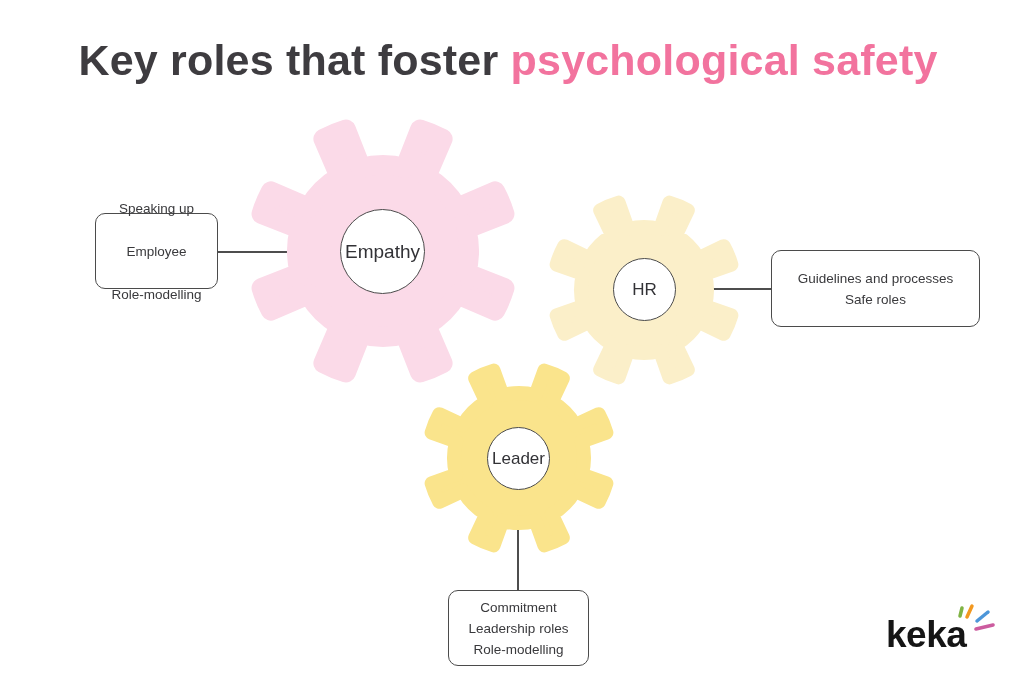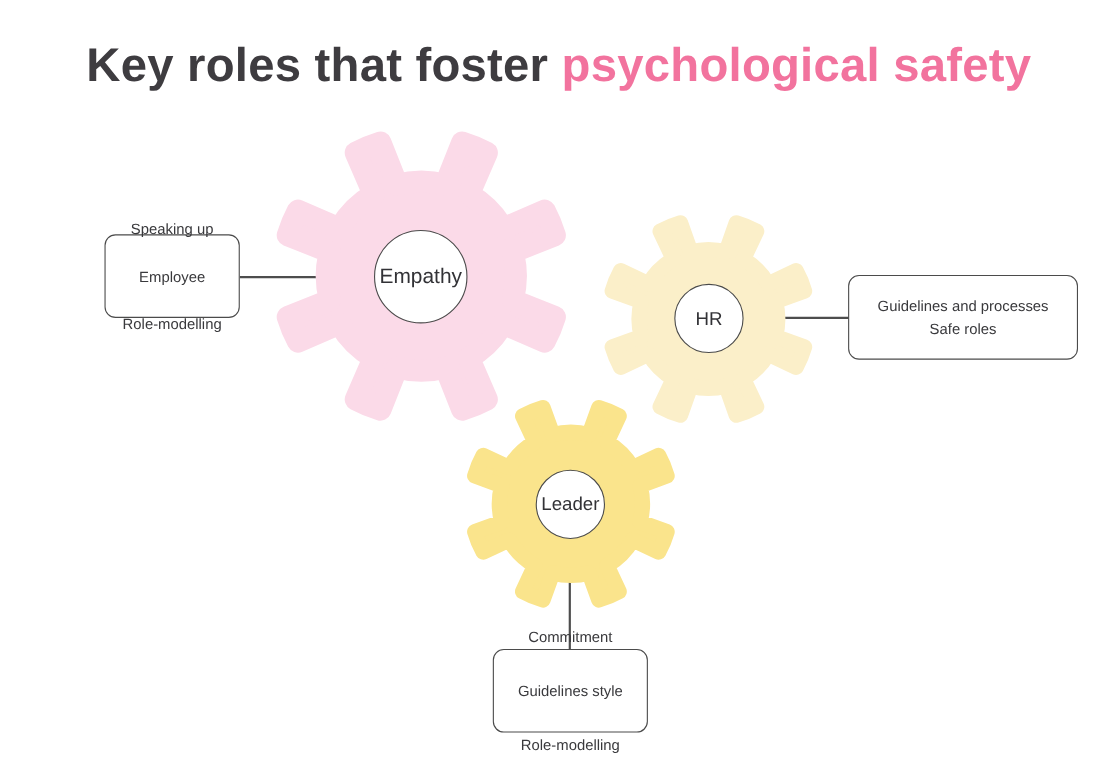--- a/index.html
+++ b/index.html
@@ -52,21 +52,21 @@
     flex-direction: column;
     justify-content: center;
     align-items: center;
     text-align: center;
     font-size: 13.5px;
     line-height: 21px;
     color: #39393C;
   }
   #box-employee { left: 95px;  top: 213px; width: 123px; height: 76px; gap: 22px; }
   #box-hr       { left: 771px; top: 250px; width: 209px; height: 77px; }
-  #box-leader   { left: 448px; top: 590px; width: 141px; height: 76px; gap: 28px; }
+  #box-leader   { left: 448px; top: 590px; width: 141px; height: 76px; }
   #hub-employee { left: 340px; top: 209px; }
   #hub-hr       { left: 613px; top: 258px; }
   #hub-leader   { left: 487px; top: 427px; }
   .logo {
     position: absolute;
     left: 884px; top: 598px;
     width: 120px; height: 64px;
   }
   .logo .word {
     position: absolute;
@@ -112,18 +112,27 @@
     <div>Speaking up</div>
     <div>Employee</div>
     <div>Role-modelling</div>
   </div>
   <div class="note-box" id="box-hr">
     <div>Guidelines and processes</div>
     <div>Safe roles</div>
   </div>
   <div class="note-box" id="box-leader">
     <div>Commitment</div>
-    <div>Guidelines style</div>
+    <div>Leadership roles</div>
     <div>Role-modelling</div>
   </div>
 
+  <div class="logo">
+    <span class="word">keka</span>
+    <svg width="46" height="36" viewBox="0 0 46 36">
+      <line x1="8" y1="16" x2="10" y2="8" stroke-width="3.5" stroke-linecap="round" stroke="#7FB344"></line>
+      <line x1="15" y1="17" x2="20" y2="6" stroke-width="3.5" stroke-linecap="round" stroke="#F2981F"></line>
+      <line x1="25" y1="21" x2="36" y2="12" stroke-width="3.5" stroke-linecap="round" stroke="#4D96D9"></line>
+      <line x1="24" y1="29" x2="41" y2="25" stroke-width="3.5" stroke-linecap="round" stroke="#CC5C9F"></line>
+    </svg>
+  </div>
 
 </div>
 
 </body></html>

